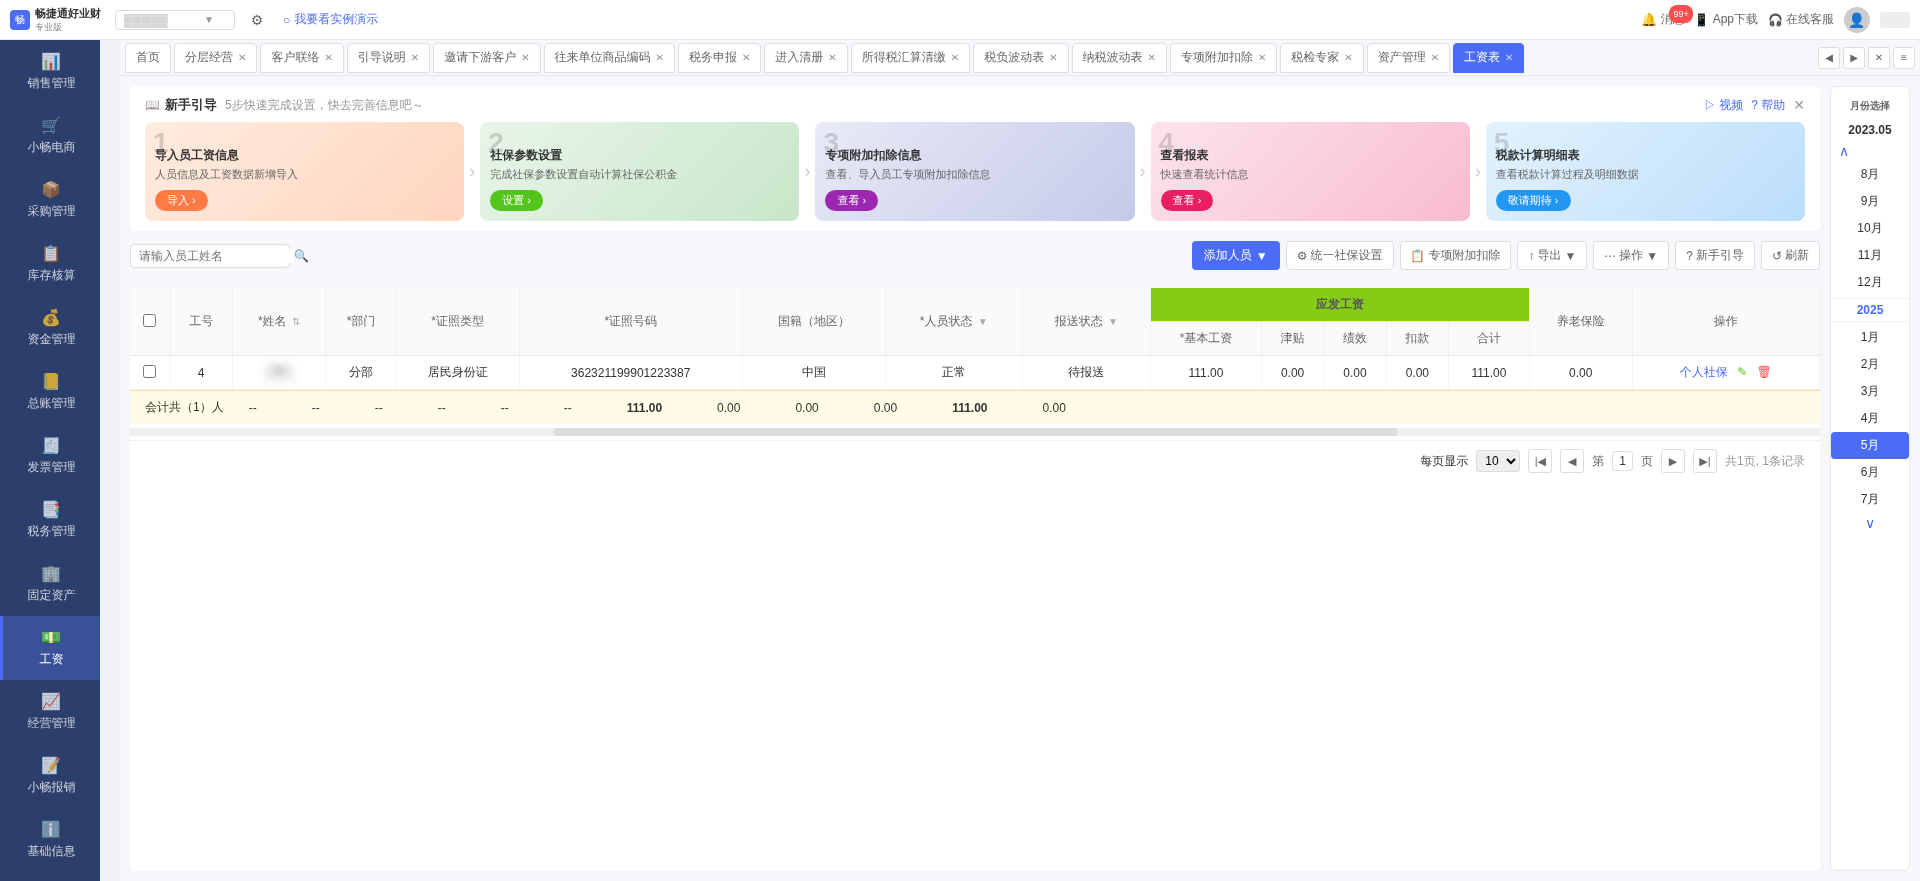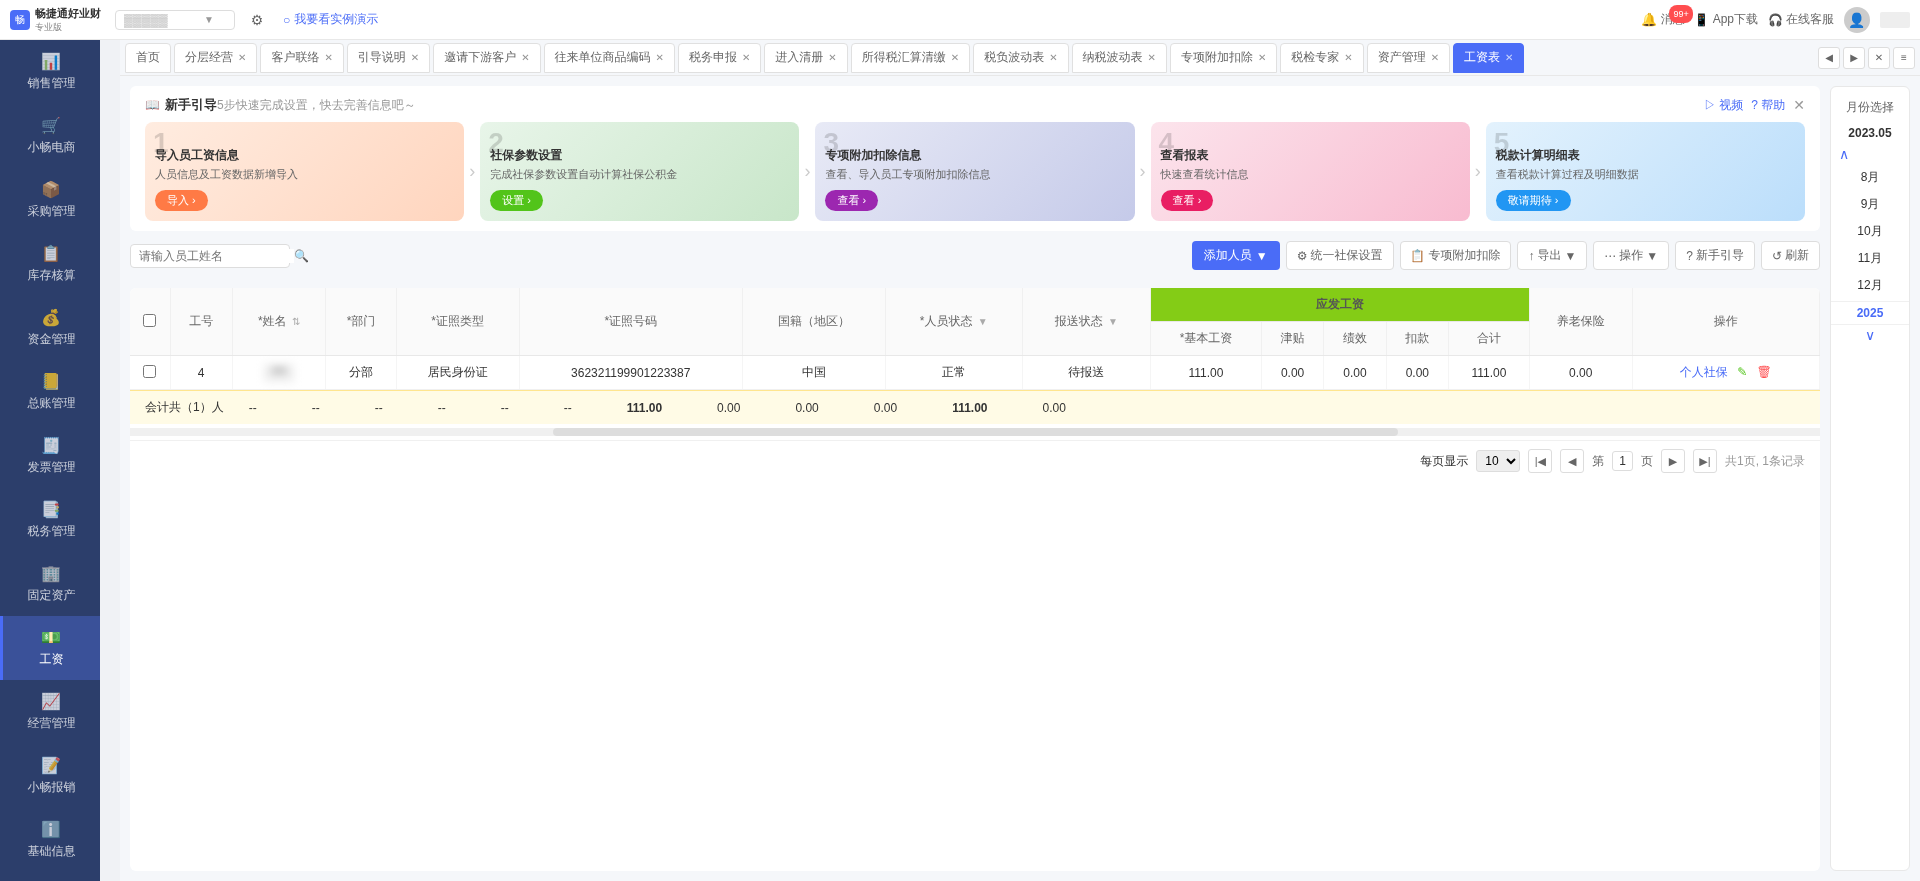--- a/index.html
+++ b/index.html
@@ -91,21 +91,21 @@
     
     .footer-bar { background: #fffbe6; border-top: 1px solid #ffe58f; padding: 8px 15px; display: flex; align-items: center; gap: 25px; font-size: 12px; }
     
     
     .pagination { display: flex; align-items: center; justify-content: flex-end; padding: 8px 15px; background: white; border-top: 1px solid #f0f0f0; gap: 8px; font-size: 12px; }
     .page-size-select { border: 1px solid #ddd; border-radius: 3px; padding: 2px 4px; font-size: 12px; }
     .page-btn { width: 24px; height: 24px; border: 1px solid #ddd; border-radius: 3px; display: flex; align-items: center; justify-content: center; cursor: pointer; background: white; font-size: 11px; color: #666; }
     
     
     .month-panel { width: 80px; background: white; border: 1px solid #e8e8e8; border-radius: 6px; padding: 8px 0; display: flex; flex-direction: column; align-items: center; gap: 2px; flex-shrink: 0; }
-    .month-panel-title { font-size: 12px; color: #666; padding: 4px 8px; font-weight: normal; text-align: center; }
+    .month-panel-title { font-size: 10px; color: #666; padding: 4px 8px; font-weight: bold; text-align: center; }
     .month-year-label { font-size: 12px; color: #333; font-weight: bold; text-align: center; padding: 4px 0; }
     .month-nav { display: flex; align-items: center; justify-content: space-between; width: 100%; padding: 0 8px; }
     .month-nav-btn { cursor: pointer; color: #4a6cf7; font-size: 14px; }
     .month-list { width: 100%; }
     .month-item { padding: 5px 10px; text-align: center; cursor: pointer; color: #333; font-size: 12px; border-radius: 0; }
     .month-item.active { background: #4a6cf7; color: white; border-radius: 4px; }
     .guide-help { display: flex; align-items: center; gap: 8px; margin-left: auto; }
     .guide-help span { color: #4a6cf7; cursor: pointer; font-size: 12px; }
     
     
@@ -294,21 +294,21 @@
     </div>
 
     <div class="page-content">
 
       <div class="main-section">
 
         <div class="guide-banner">
           <div style="display:flex;align-items:center;margin-bottom:8px;">
             <span style="color:#4a6cf7;margin-right:5px;">📖</span>
             <span style="font-weight:bold;font-size:13px;">新手引导</span>
-            <span style="font-size:12px;color:#999;">5步快速完成设置，快去完善信息吧～</span>
+            <span style="margin-left:8px;font-size:12px;color:#999;">5步快速完成设置，快去完善信息吧～</span>
             <div class="guide-help">
               <span>
                 <span>▷</span>
                 <span>视频</span>
               </span>
               <span style="color:#4a6cf7;cursor:pointer;">
                 <span>?</span>
                 <span>帮助</span>
               </span>
               <span style="cursor:pointer;color:#999;font-size:14px;">✕</span>
@@ -518,20 +518,29 @@
           <span class="month-nav-btn">∧</span>
         </div>
         <div class="month-list">
           <div class="month-item">8月</div>
           <div class="month-item">9月</div>
           <div class="month-item">10月</div>
           <div class="month-item">11月</div>
           <div class="month-item">12月</div>
         </div>
         <div style="font-size:12px;font-weight:bold;color:#4a6cf7;text-align:center;padding:4px 0;border-top:1px solid #f0f0f0;border-bottom:1px solid #f0f0f0;width:100%;">2025</div>
+        <div class="month-list">
+          <div class="month-item">1月</div>
+          <div class="month-item">2月</div>
+          <div class="month-item">3月</div>
+          <div class="month-item">4月</div>
+          <div class="month-item active">5月</div>
+          <div class="month-item">6月</div>
+          <div class="month-item">7月</div>
+        </div>
         <div class="month-nav" style="justify-content:center;">
           <span class="month-nav-btn">∨</span>
         </div>
       </div>
 
     </div>
   </div>
 </div>
 
 </body></html>

